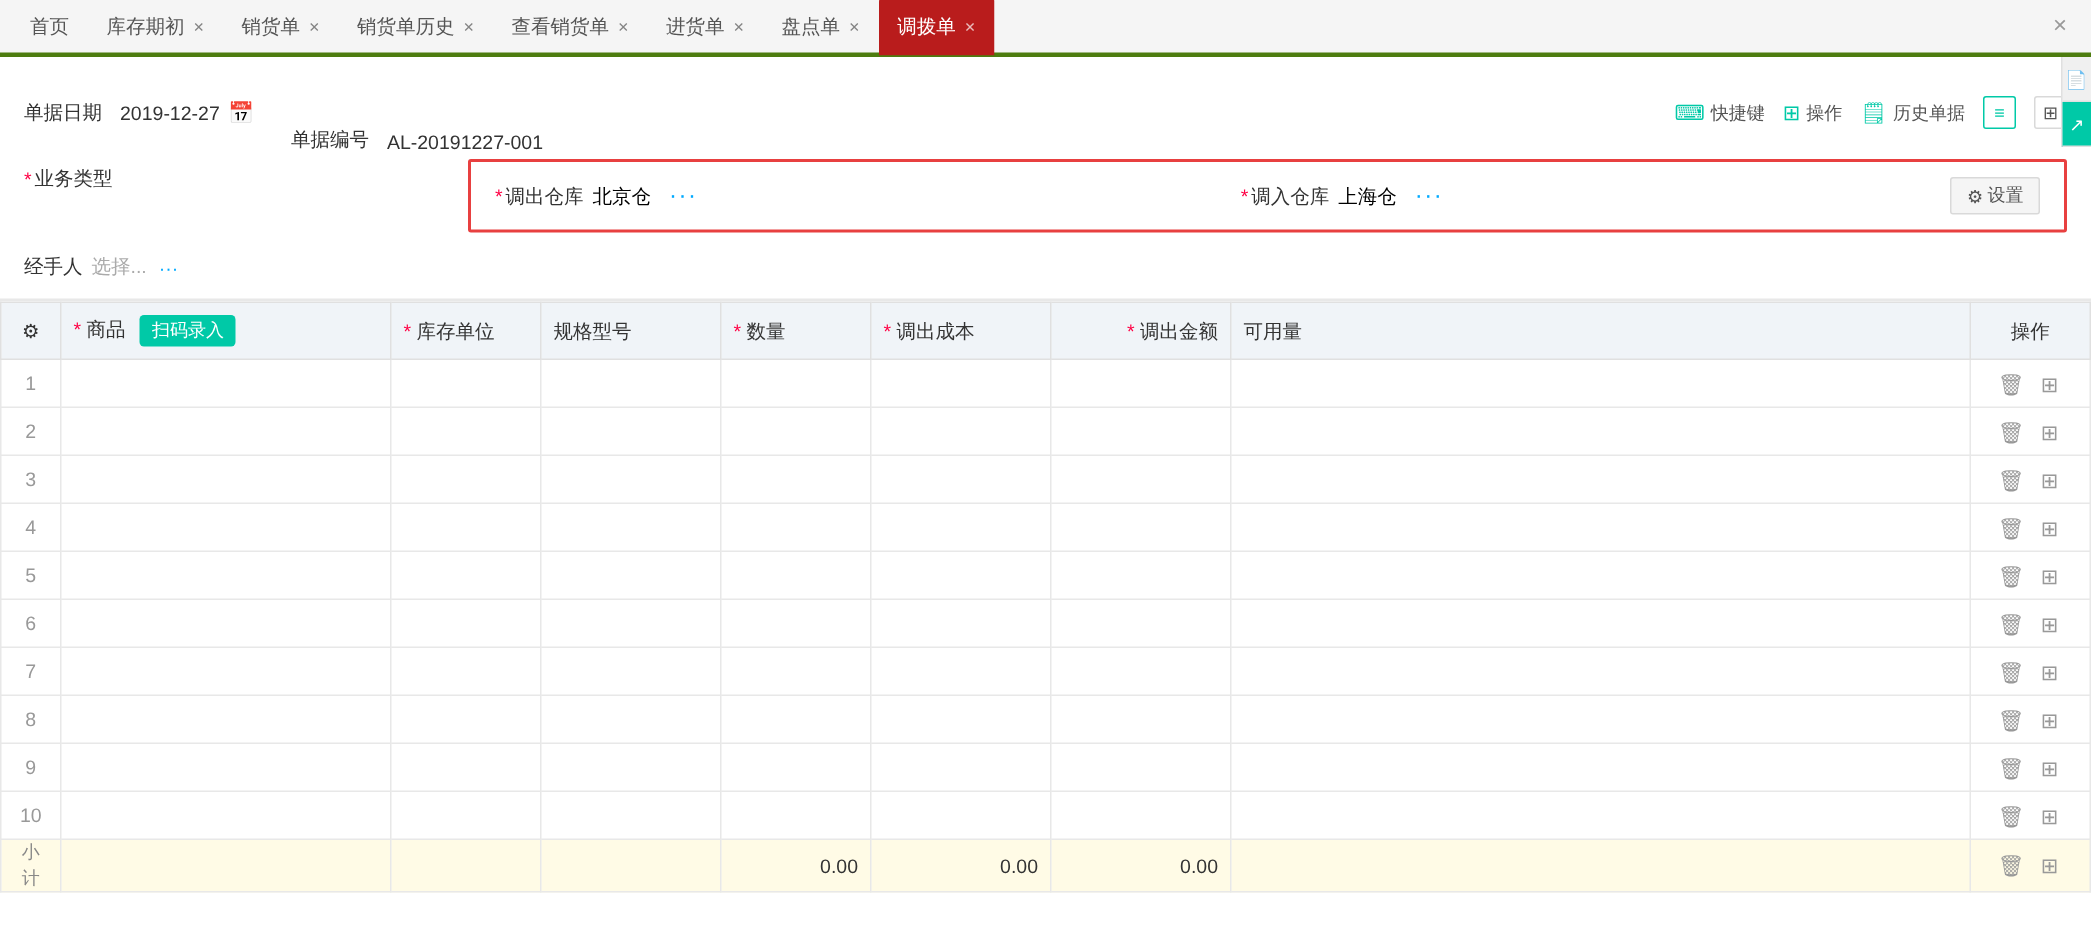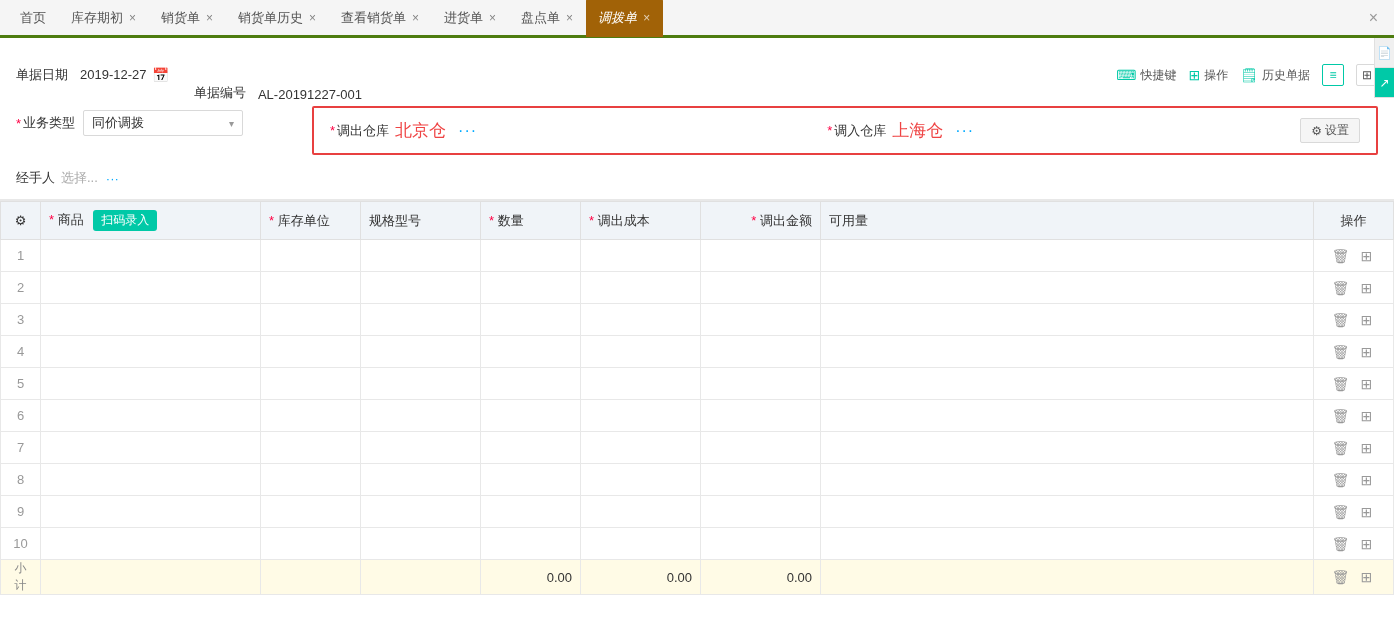--- a/index.html
+++ b/index.html
@@ -19,24 +19,23 @@
       padding: 0 12px;
       height: 38px;
       cursor: pointer;
       font-size: 13px;
       color: #555;
       border-right: 1px solid transparent;
       white-space: nowrap;
       position: relative;
     }
     .tab.active {
-      background: #a16207;
+      background: #b91c1c;
       color: #fff;
       border-radius: 2px 2px 0 0;
-      font-style: italic;
     }
     .tab .close-btn {
       margin-left: 6px;
       font-size: 12px;
       color: inherit;
       cursor: pointer;
       opacity: 0.7;
     }
     .tab.active .close-btn { color: #fff; }
     .tab-close-all {
@@ -66,21 +65,21 @@
     .required-star {
       color: #f04;
       margin-right: 2px;
     }
     .form-value {
       font-size: 13px;
       color: #333;
       margin-left: 6px;
     }
     .form-date {
-      display: flex; gap: 6px;
+      display: flex; align-items: center; gap: 6px;
     }
     .date-icon {
       color: #00c9a7;
       font-size: 14px;
       cursor: pointer;
     }
     .doc-number {
       margin-left: 24px;
       display: flex; align-items: flex-end; gap: 6px;
     }
@@ -123,22 +122,22 @@
     }
     .warehouse-group {
       display: flex; align-items: center; flex: 1;
     }
     .warehouse-label {
       font-size: 13px;
       color: #333;
       white-space: nowrap;
     }
     .warehouse-value {
-      color: #ef4444;
-      font-size: 17px;
+      color: #000000;
+      font-size: 13px;
       margin-left: 6px;
     }
     .more-dots {
       color: #00aaff;
       font-size: 16px;
       cursor: pointer;
       margin-left: 12px;
       letter-spacing: 1px;
     }
     .settings-btn {
@@ -350,24 +349,20 @@
         </div>
         <div class="grid-icon-btn active">≡</div>
         <div class="grid-icon-btn">⊞</div>
       </div>
     </div>
 
     <div class="form-row" style="align-items: flex-start;">
       <div style="display:flex;align-items:center;min-width:280px;">
         <span class="required-star">*</span>
         <span class="form-label">业务类型</span>
-        <div class="select-wrapper" style="margin-left:8px;">
-          <span class="select-value">同价调拨</span>
-          <span class="chevron-icon">▾</span>
-        </div>
       </div>
 
       <div class="red-box-section" style="flex:1; margin-left:16px; margin-top:-4px;">
         <div class="warehouse-group">
           <span class="required-star">*</span>
           <span class="warehouse-label">调出仓库</span>
           <span class="warehouse-value">北京仓</span>
           <span class="more-dots">···</span>
         </div>
         <div class="warehouse-group" style="margin-left:32px;">

